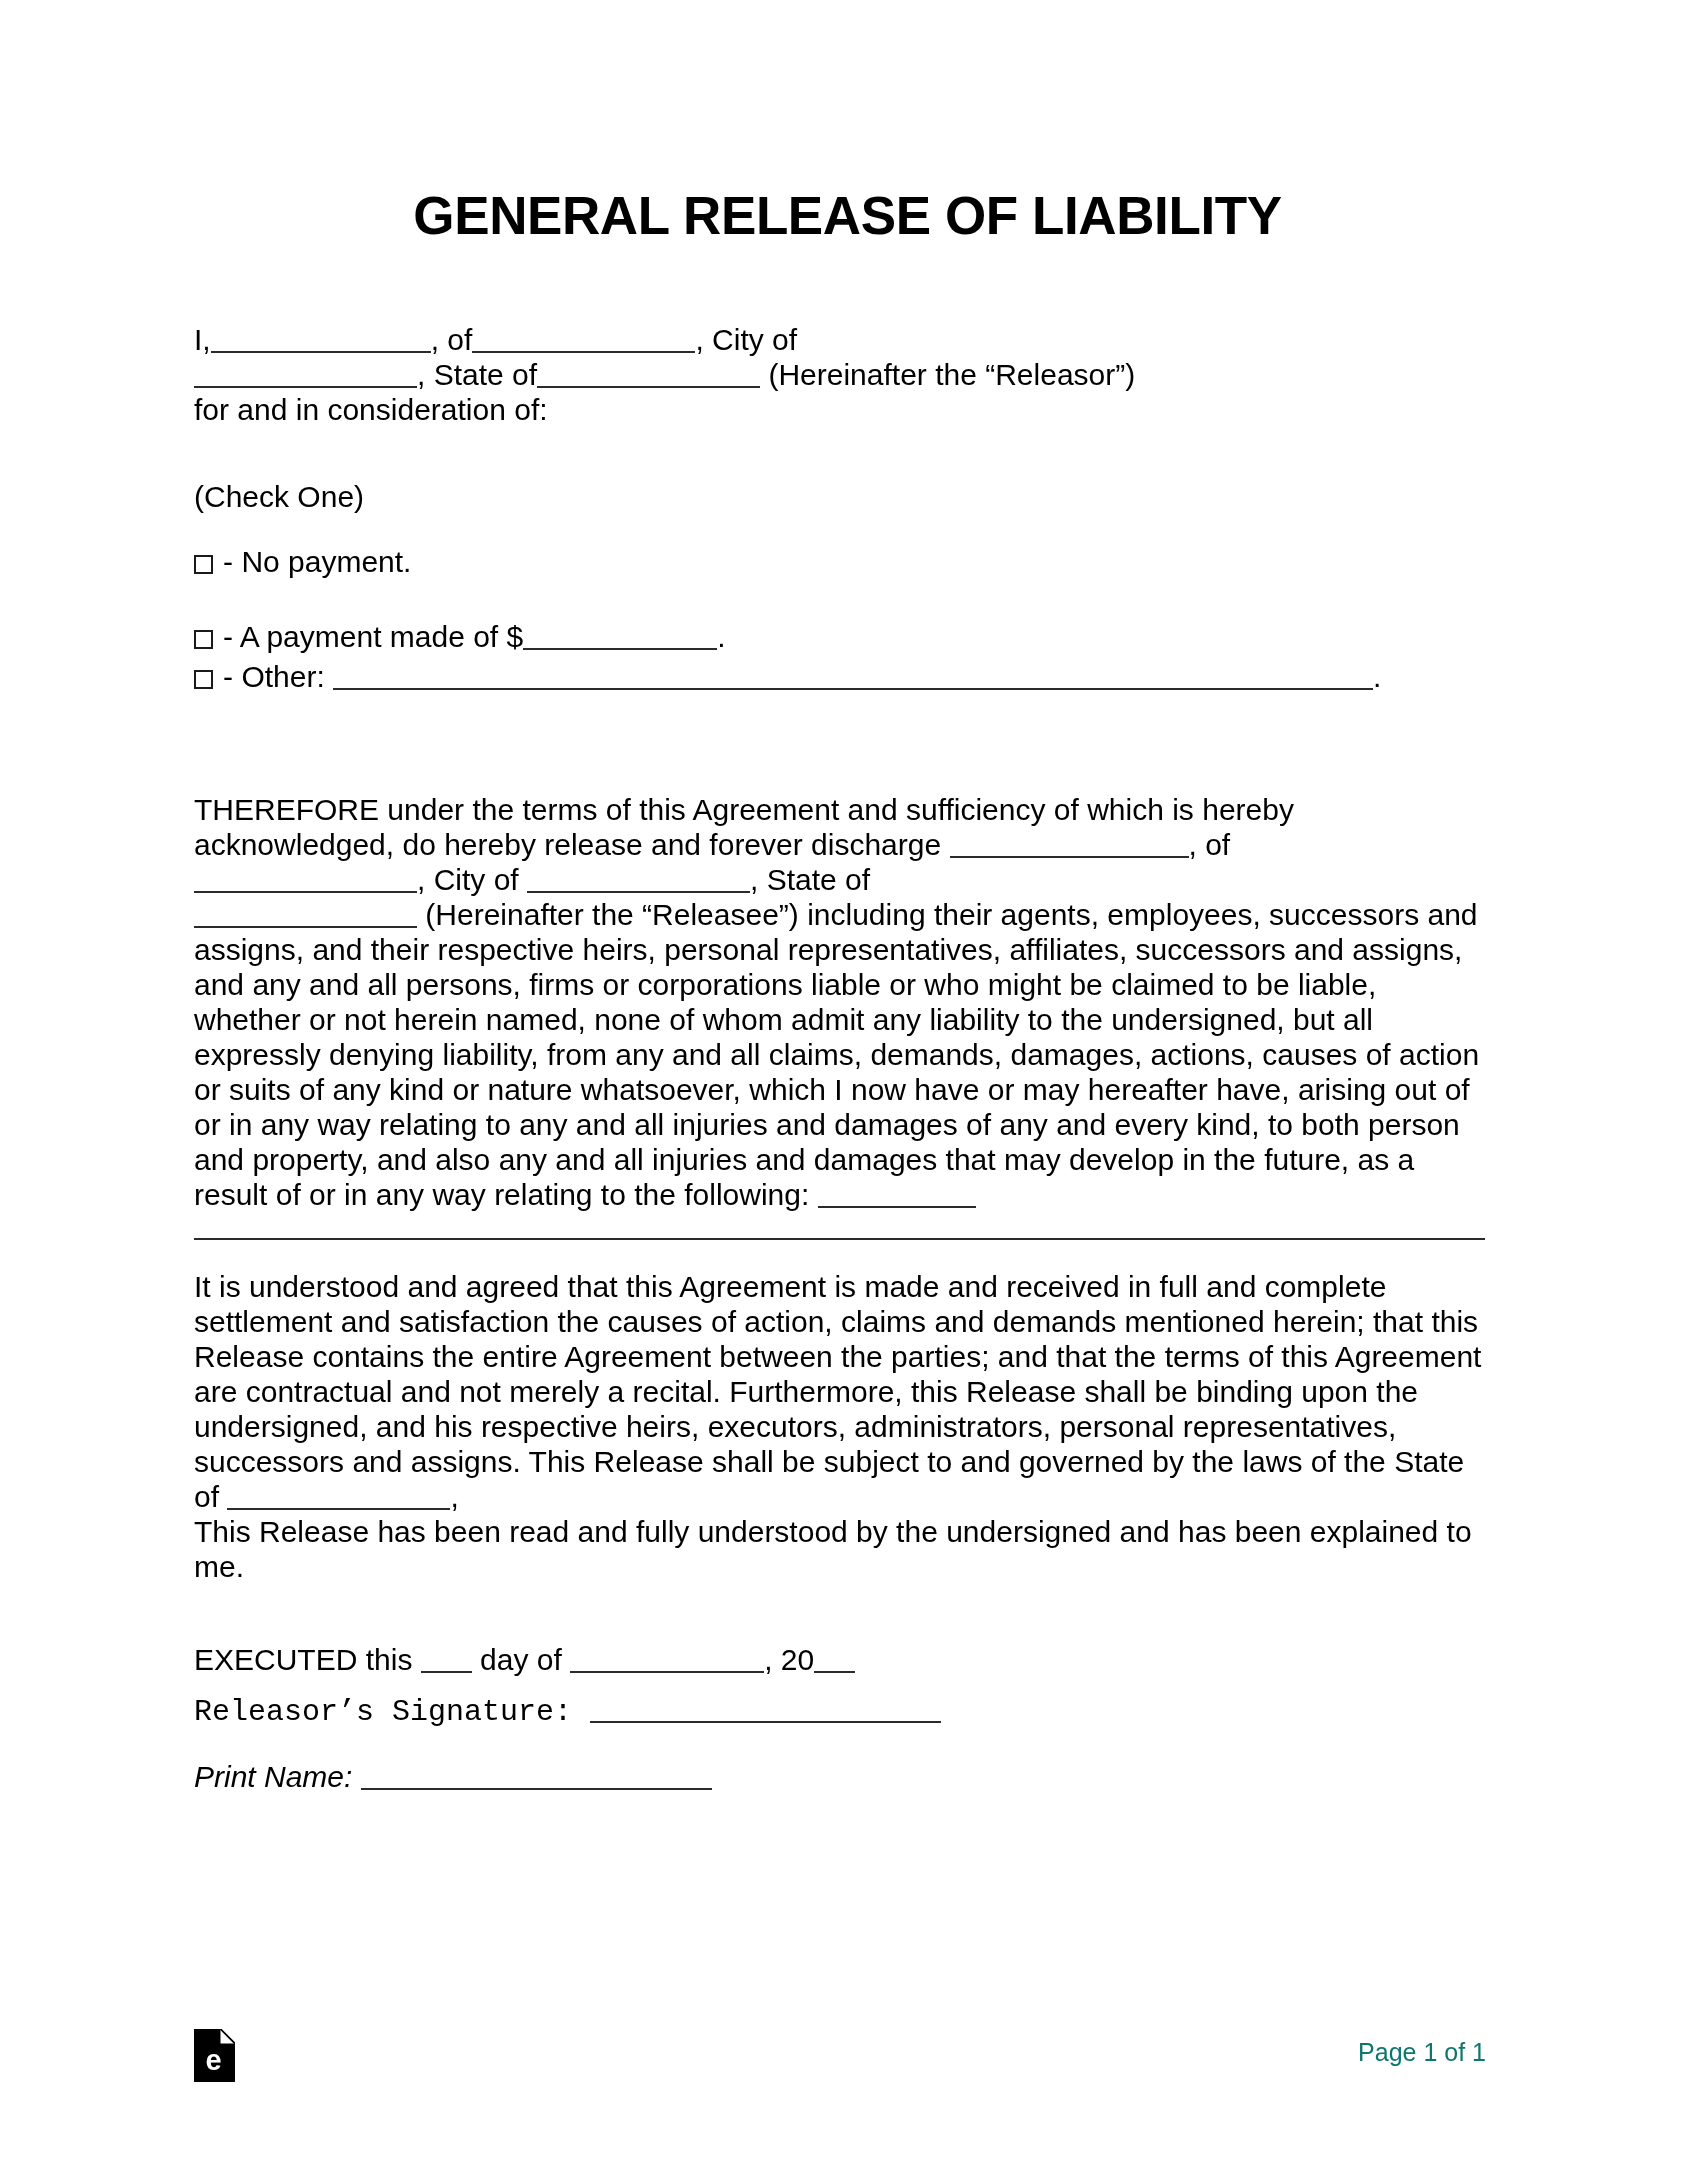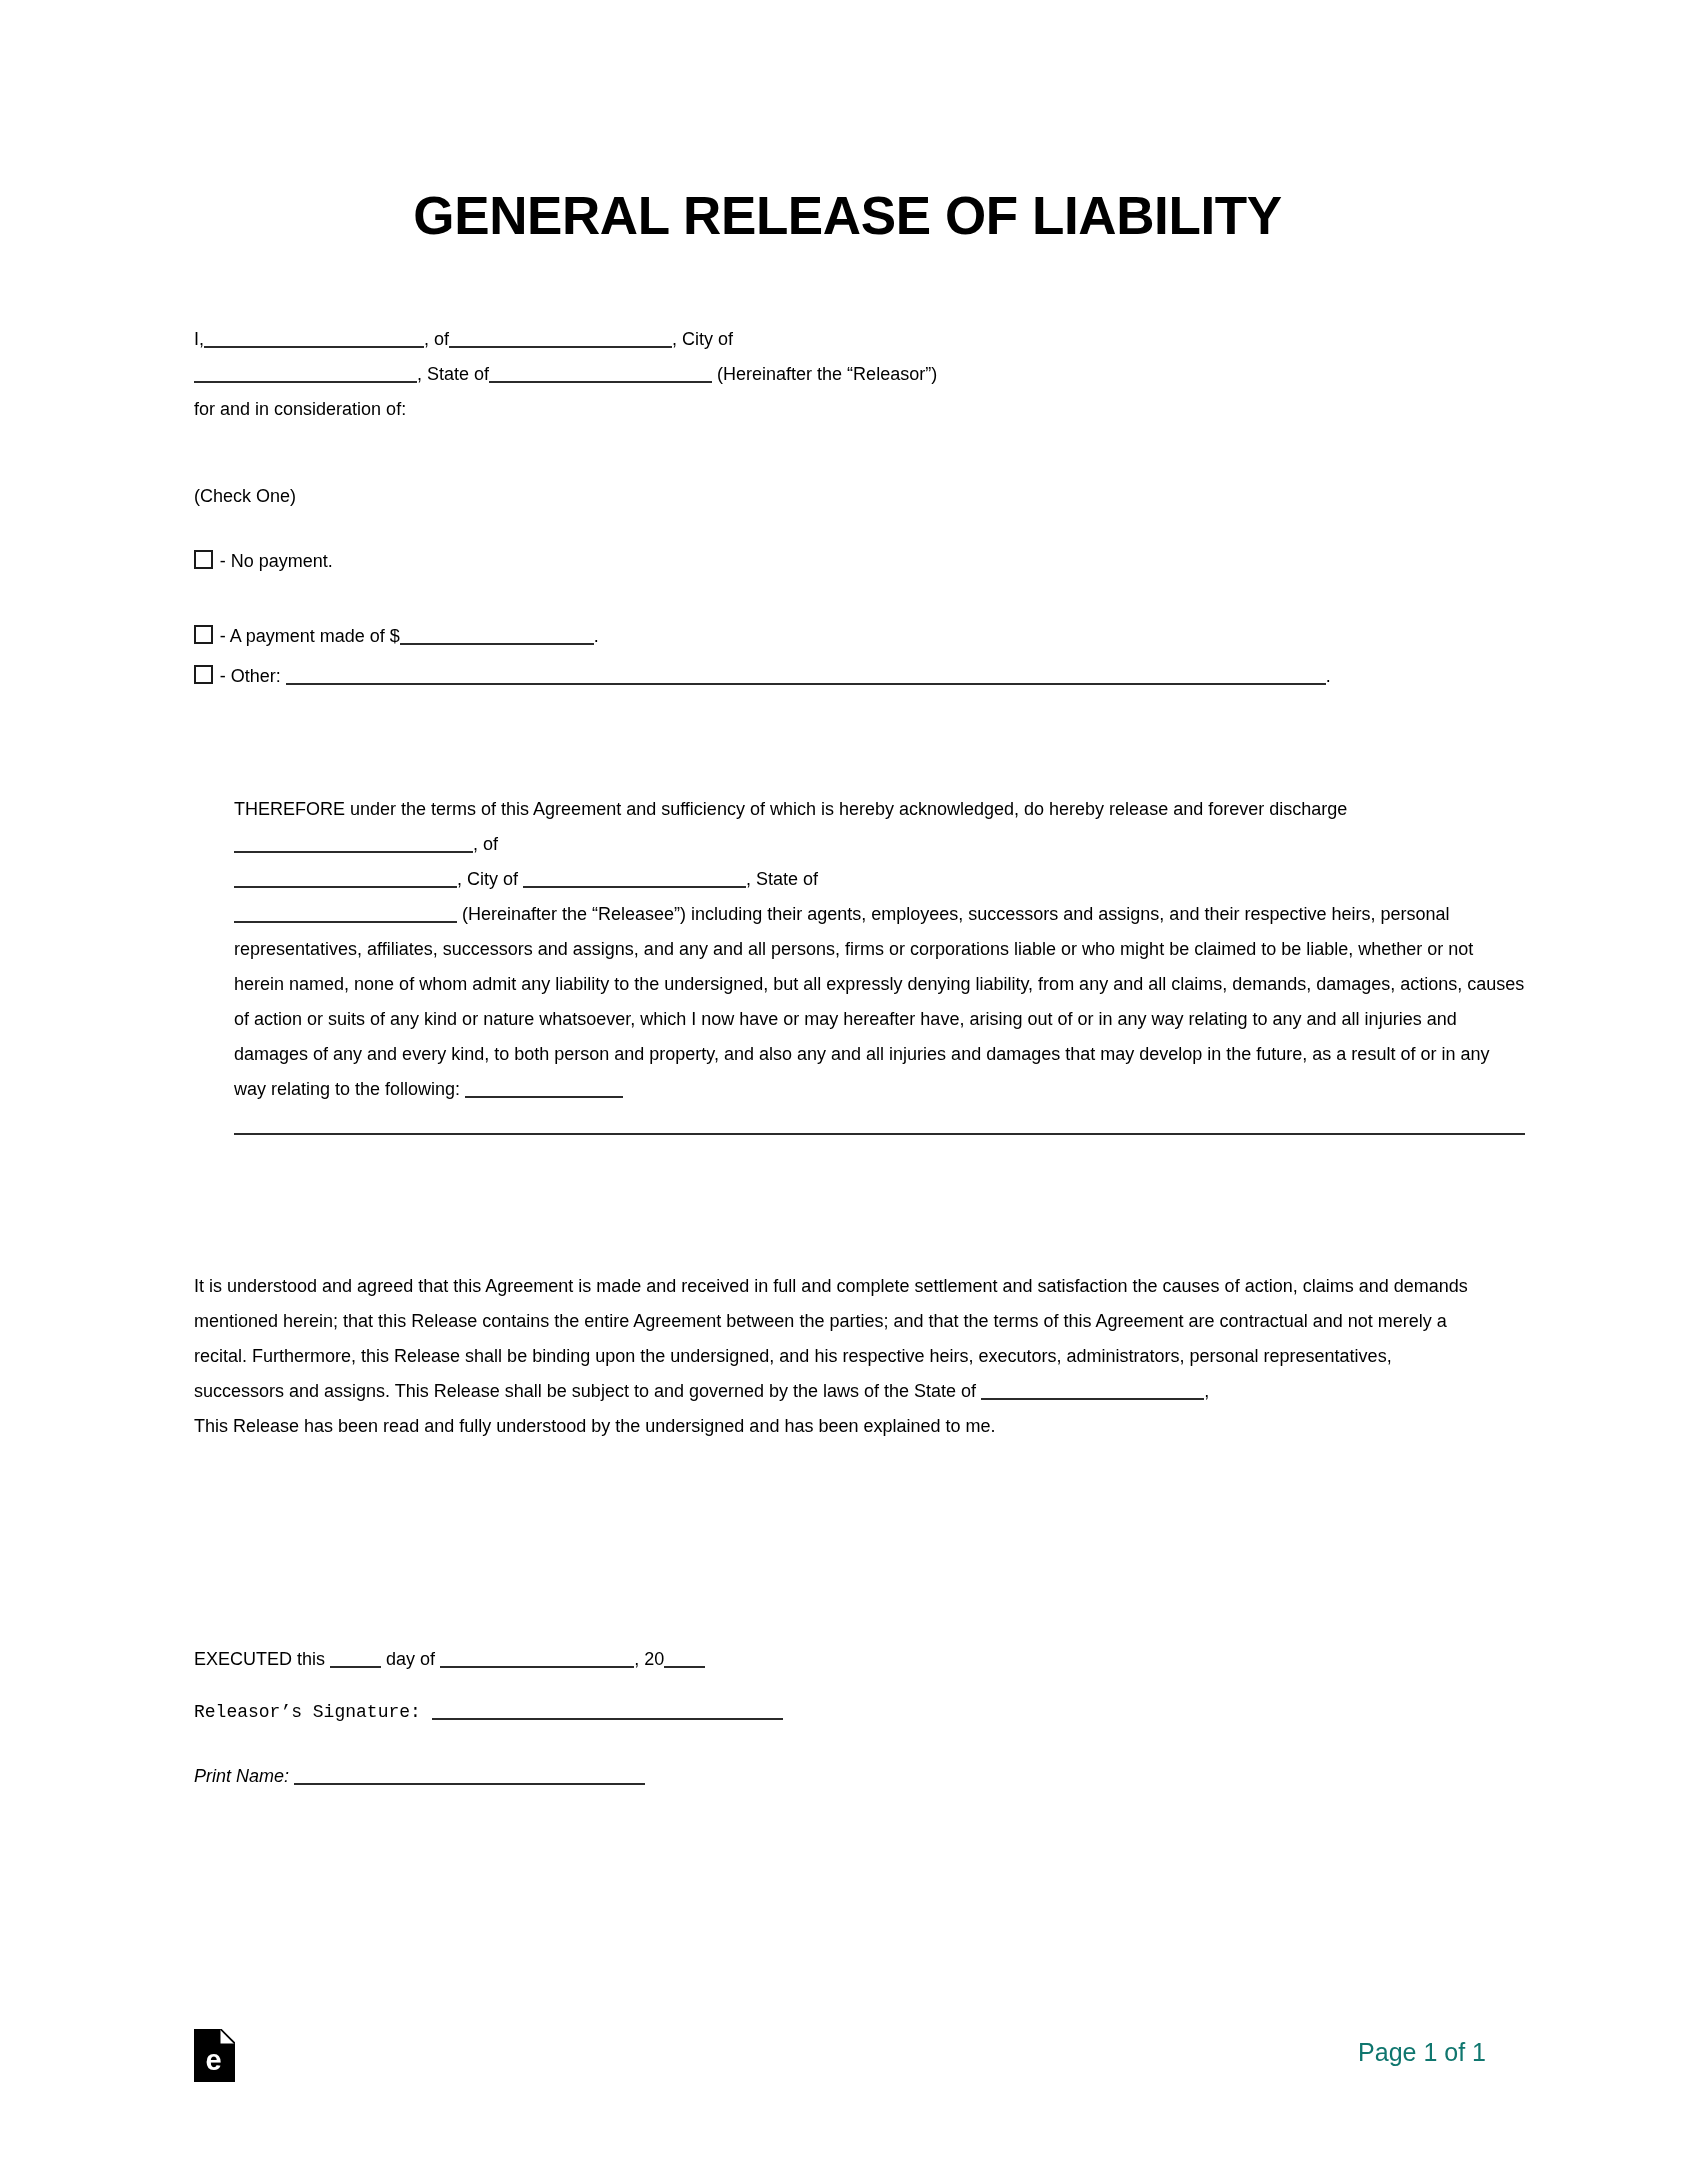--- a/index.html
+++ b/index.html
@@ -35,21 +35,21 @@
     font-size: 53px;
     font-weight: bold;
     letter-spacing: -0.4px;
     line-height: 1.05;
     white-space: nowrap;
   }
   .body-block {
     position: absolute;
     left: 0;
     width: 1291px;
-    font-size: 18px;
+    font-size: 30px;
     line-height: 35px;
     text-align: left;
   }
   .para { margin: 0; }
   .blank {
     display: inline-block;
     border-bottom: 2.1px solid #2b2b2b;
     vertical-align: -3.4px;
     height: 19px;
   }
@@ -107,21 +107,21 @@
     </div>
 
     <div class="body-block" style="top:619px;">
       <p class="para"><span class="cbox"></span> <span>-</span> <span>A payment made of $</span><span class="blank" style="width:194px"></span><span>.</span></p>
     </div>
 
     <div class="body-block" style="top:659px;">
       <p class="para"><span class="cbox"></span> <span>-</span> <span>Other:</span> <span class="blank" style="width:1040px"></span><span>.</span></p>
     </div>
 
-    <div class="body-block" style="top:792px;margin-left:40px;">
+    <div class="body-block" style="top:792px;">
       <p class="para"><span>THEREFORE under the terms of this Agreement and sufficiency of which is hereby acknowledged, do hereby release and forever discharge</span> <span class="blank" style="width:239px"></span><span>, of</span><br><span class="blank" style="width:223px"></span><span>, City of</span> <span class="blank" style="width:223px"></span><span>, State of</span><br><span class="blank" style="width:223px"></span> <span>(Hereinafter the “Releasee”) including their agents, employees, successors and assigns, and their respective heirs, personal representatives, affiliates, successors and assigns, and any and all persons, firms or corporations liable or who might be claimed to be liable, whether or not herein named, none of whom admit any liability to the undersigned, but all expressly denying liability, from any and all claims, demands, damages, actions, causes of action or suits of any kind or nature whatsoever, which I now have or may hereafter have, arising out of or in any way relating to any and all injuries and damages of any and every kind, to both person and property, and also any and all injuries and damages that may develop in the future, as a result of or in any way relating to the following:</span> <span class="blank" style="width:158px"></span></p>
       <span class="fullrule" style="margin-top:26.4px"></span>
     </div>
 
     <div class="body-block" style="top:1269px;">
       <p class="para"><span>It is understood and agreed that this Agreement is made and received in full and complete settlement and satisfaction the causes of action, claims and demands mentioned herein; that this Release contains the entire Agreement between the parties; and that the terms of this Agreement are contractual and not merely a recital. Furthermore, this Release shall be binding upon the undersigned, and his respective heirs, executors, administrators, personal representatives, successors and assigns. This Release shall be subject to and governed by the laws of the State of</span> <span class="blank" style="width:223px"></span><span>,</span><br><span>This Release has been read and fully understood by the undersigned and has been explained to me.</span></p>
     </div>
 
     <div class="body-block" style="top:1631px;margin-top:11px;">
       <p class="para"><span>EXECUTED this</span> <span class="blank" style="width:51px"></span> <span>day of</span> <span class="blank" style="width:194px"></span><span>, 20</span><span class="blank" style="width:41px"></span></p>

